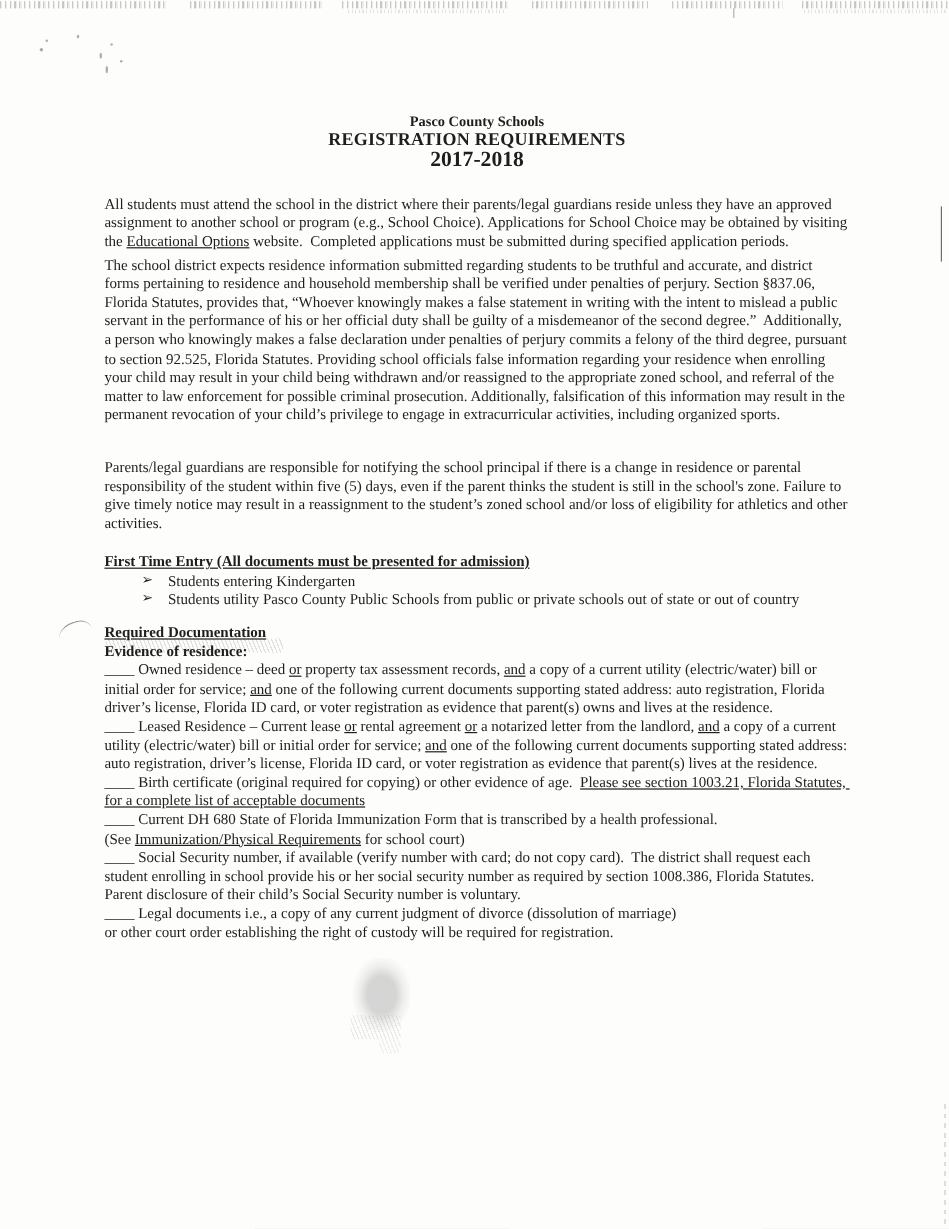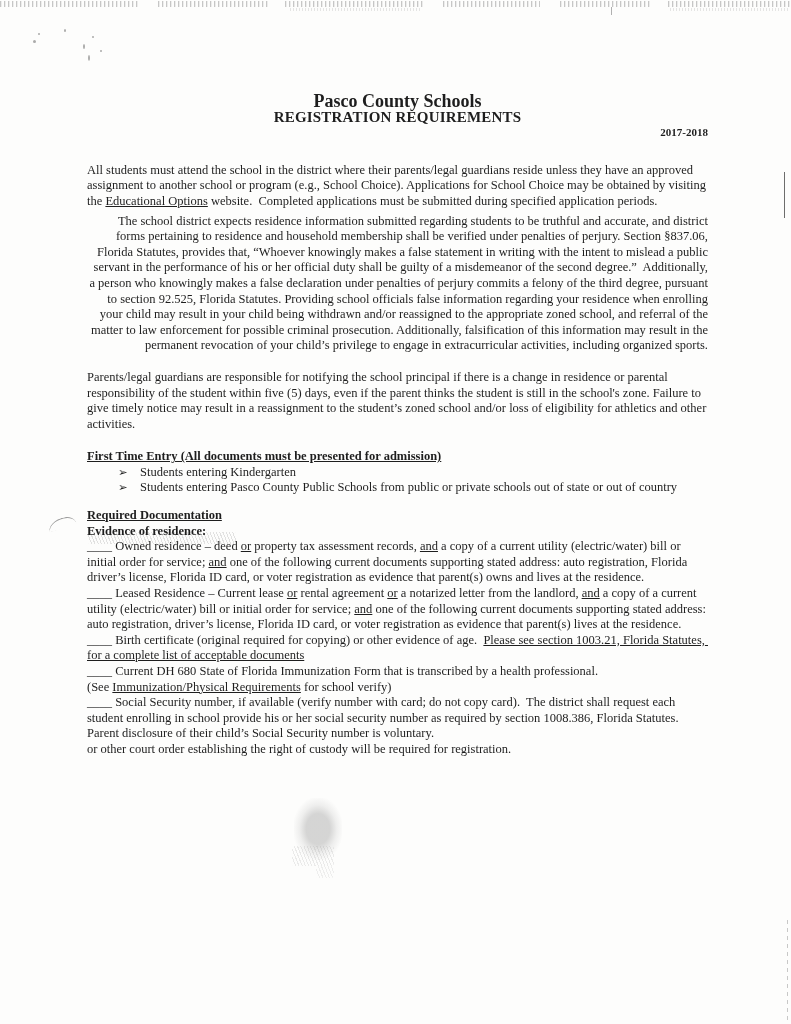--- a/index.html
+++ b/index.html
@@ -10,26 +10,26 @@
     overflow:hidden;
     font-family:"Liberation Serif", serif;
     color:#1e1e1e;
   }
   .content{
     position:absolute;left:87px;top:94px;width:621px;
     font-size:12.5px;line-height:15.6px;
   }
   .content p, .content .line, .content li{white-space:pre-wrap;}
   .title-block{text-align:center;margin-bottom:22px;font-weight:bold;}
-  .title-l1{font-size:18px;}
+  .title-l1{font-size:12px;}
   .title-l2{font-size:15px;letter-spacing:.2px;}
-  .title-l3{font-size:11px;text-align:right;}
+  .title-l3{font-size:18px;}
   p{margin:0;}
   .p1{margin-bottom:4px;}
-  .p2{margin-bottom:16px;text-align:right;}
+  .p2{margin-bottom:28px;}
   .p3{margin-bottom:17px;}
   .b{font-weight:normal;}
   .u{text-decoration:underline;}
   .heading-bu{font-weight:bold;text-decoration:underline;}
   .heading-b{font-weight:bold;}
   ul.fte-list{list-style:none;margin:0 0 12px 0;padding:0;}
   ul.fte-list li{display:flex;padding-left:31px;}
   ul.fte-list .bullet-glyph{flex:0 0 auto;width:22px;font-size:11.5px;}
   .rd-heading{margin-top:12px;}
   .other-heading{margin-top:9px;}
@@ -111,31 +111,32 @@
     <p class="p3">Parents/legal guardians are responsible for notifying the school principal if there is a change in residence or parental responsibility of the student within five (5) days, even if the parent thinks the student is still in the school's zone. Failure to give timely notice may result in a reassignment to the student’s zoned school and/or loss of eligibility for athletics and other activities.</p>
 
     <div class="heading-bu line">First Time Entry (All documents must be presented for admission)</div>
     <ul class="fte-list">
       <li>
         <span class="bullet-glyph">➢</span>
         <span>Students entering Kindergarten</span>
       </li>
       <li>
         <span class="bullet-glyph">➢</span>
-        <span>Students entering Pasco County Public Schools from public or private schools out of state or out of country</span>
+        <span>Students utility Pasco County Public Schools from public or private schools out of state or out of country</span>
       </li>
     </ul>
 
     <div class="heading-bu line rd-heading">Required Documentation</div>
     <div class="heading-b line">Evidence of residence:</div>
 
     <p><span>____ Owned residence – deed </span><span class="b u">or</span><span> property tax assessment records, </span><span class="b u">and</span><span> a copy of a current utility (electric/water) bill or initial order for service; </span><span class="b u">and</span><span> one of the following current documents supporting stated address: auto registration, Florida driver’s license, Florida ID card, or voter registration as evidence that parent(s) owns and lives at the residence.</span></p>
     <p><span>____ Leased Residence – Current lease </span><span class="b u">or</span><span> rental agreement </span><span class="b u">or</span><span> a notarized letter from the landlord, </span><span class="b u">and</span><span> a copy of a current utility (electric/water) bill or initial order for service; </span><span class="b u">and</span><span> one of the following current documents supporting stated address: auto registration, driver’s license, Florida ID card, or voter registration as evidence that parent(s) lives at the residence.</span></p>
 
     <p><span>____ Birth certificate (original required for copying) or other evidence of age.  </span><span class="u">Please see section 1003.21, Florida Statutes, for a complete list of acceptable documents</span></p>
     <p>____ Current DH 680 State of Florida Immunization Form that is transcribed by a health professional.</p>
-    <p><span>(See </span><span class="u">Immunization/Physical Requirements</span><span> for school verify)</span></p>
+    <p><span>(See </span><span class="u">Immunization/Physical Requirements</span><span> for school court)</span></p>
     <p>____ Social Security number, if available (verify number with card; do not copy card).  The district shall request each student enrolling in school provide his or her social security number as required by section 1008.386, Florida Statutes. Parent disclosure of their child’s Social Security number is voluntary.</p>
 
+    <div class="line">____ Legal documents i.e., a copy of any current judgment of divorce (dissolution of marriage)</div>
     <div class="line">or other court order establishing the right of custody will be required for registration.</div>
 
   </div>
 </div>
 
 </body></html>

